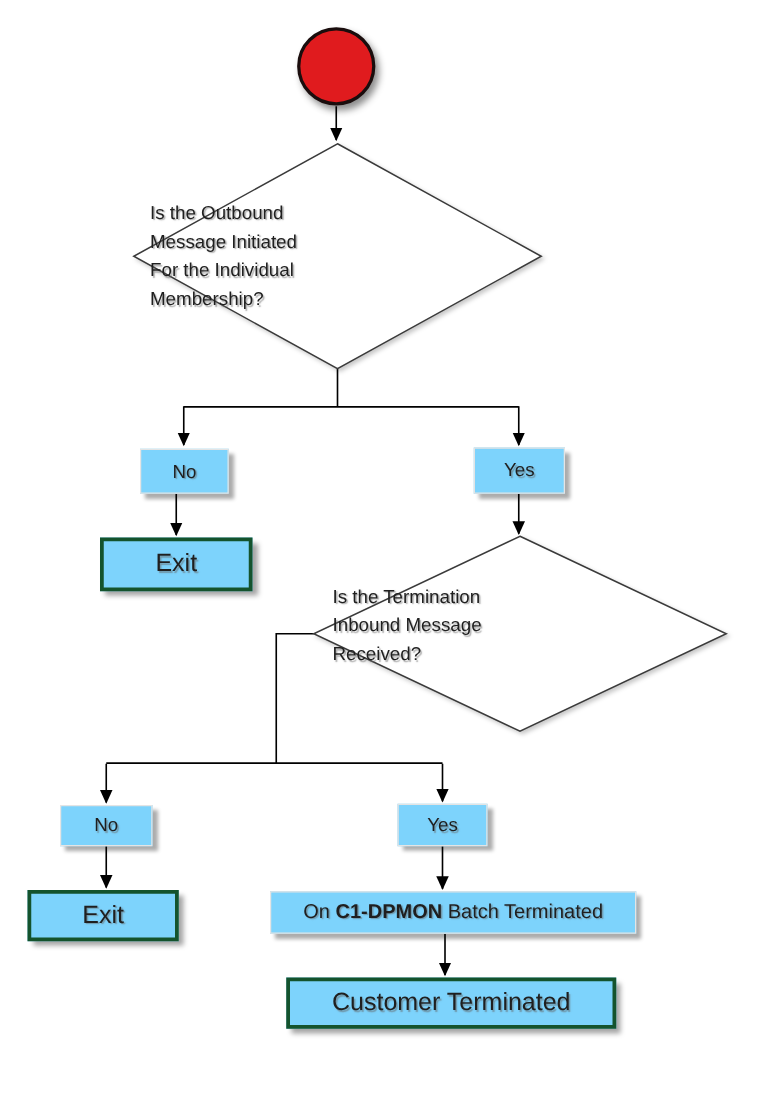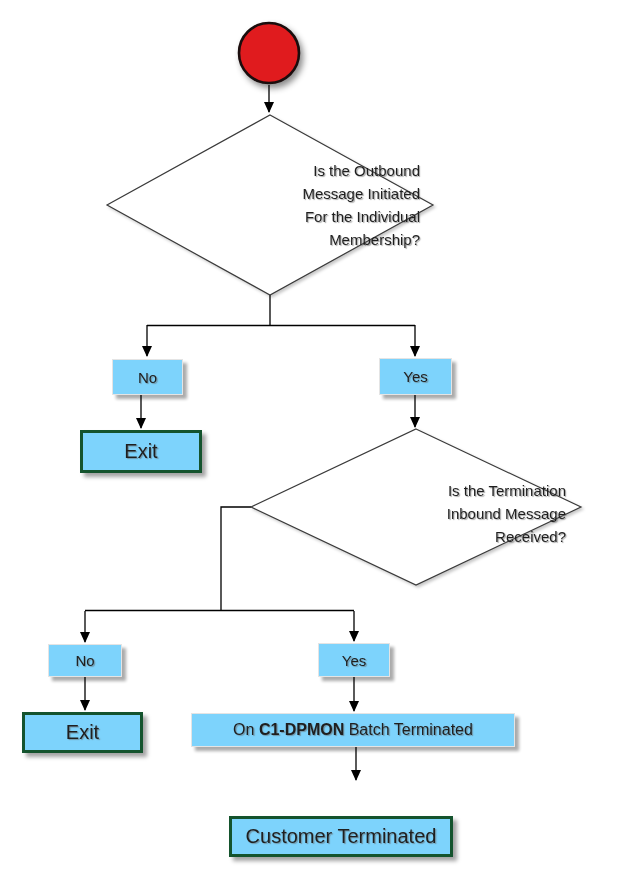--- a/index.html
+++ b/index.html
@@ -43,21 +43,21 @@
     box-shadow: 4px 4px 3px rgba(0,0,0,0.33);
   }
   .hard {
     border: 3px solid #14532d;
     box-shadow: 4px 4px 4px rgba(0,0,0,0.36);
     font-size: 20px;
   }
   .batch-box { font-size: 16px; }
   .dtext {
     position: absolute;
-    text-align: right;
+    text-align: left;
     white-space: pre-line;
     font-size: 15px;
     line-height: 23px;
     text-shadow: 1.2px 1.2px 1px rgba(100,100,100,0.55);
   }
 </style>
 </head>
 <body>
 
 <div class="canvas">
@@ -85,31 +85,31 @@
     <polygon class="shape" points="270,115 433,205 270,295 107,205"></polygon>
     <polygon class="shape" points="416,429 581,507 416,585 251,507"></polygon>
 
     <circle class="start" cx="269" cy="53" r="30"></circle>
   </svg>
 
   <div class="dtext" style="left:120px; top:159px; width:300px;">Is the Outbound
 Message Initiated
 For the Individual
 Membership?</div>
-  <div class="dtext" style="left:266px; top:479px; width:300px;">Is the Termination
+  <div class="dtext" style="left:266px; top:466px; width:300px;">Is the Termination
 Inbound Message
 Received?</div>
 
   <div class="box soft" style="left:112px; top:359px; width:71px; height:36px;">No</div>
   <div class="box soft" style="left:379px; top:358px; width:73px; height:37px;">Yes</div>
 
   <div class="box hard" style="left:80px; top:430px; width:122px; height:43px;">Exit</div>
 
   <div class="box soft" style="left:48px; top:644px; width:74px; height:33px;">No</div>
   <div class="box soft" style="left:318px; top:643px; width:72px; height:34px;">Yes</div>
 
   <div class="box hard" style="left:22px; top:712px; width:121px; height:41px;">Exit</div>
 
-  <div class="box soft batch-box" style="left:191px; top:713px; width:324px; height:34px;"><span>On </span><b>C1-DPMON</b><span> Batch Terminated</span></div>
+  <div class="box soft batch-box" style="left:216px; top:713px; width:293px; height:34px;"><span>On </span><b>C1-DPMON</b><span> Batch Terminated</span></div>
 
-  <div class="box hard" style="left:229px; top:782px; width:224px; height:41px;margin-top:34px;">Customer Terminated</div>
+  <div class="box hard" style="left:229px; top:782px; width:264px; height:41px;">Customer Terminated</div>
 
 </div>
 
 </body></html>

